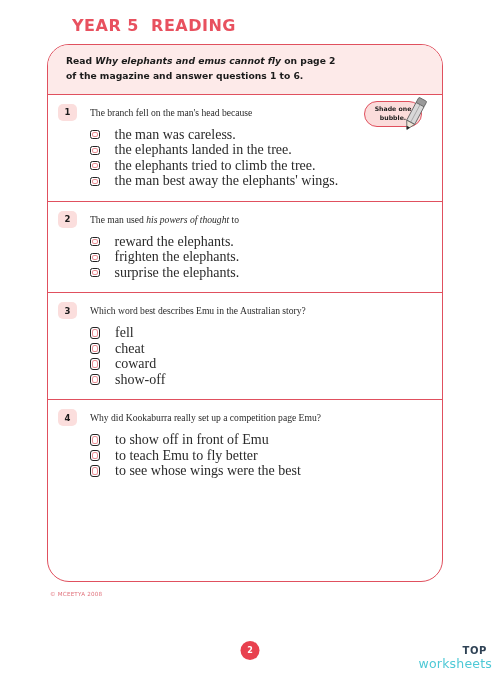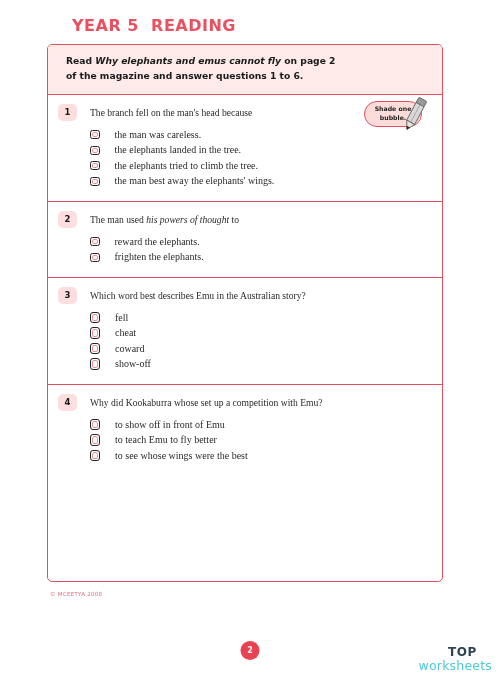--- a/index.html
+++ b/index.html
@@ -29,21 +29,21 @@
   }
 
   
   .panel {
     position: absolute;
     left: 47px;
     top: 44px;
     width: 396px;
     height: 538px;
     border: 1.6px solid #e0505e;
-    border-radius: 5px;
+    border-radius: 22px;
     box-sizing: border-box;
     background: #ffffff;
     overflow: hidden;
   }
 
   .instruction-band {
     background: #fdeae9;
     border-bottom: 1.6px solid #e0505e;
     padding: 9px 16px 10px 18px;
     box-sizing: border-box;
@@ -104,21 +104,21 @@
     margin-left: 32px;
   }
   .option {
     display: flex;
     align-items: center;
     height: 15.5px;
   }
   .option-label {
     margin-left: 15px;
     font-family: "Liberation Serif", serif;
-    font-size: 10px;
+    font-size: 14px;
     color: #2a2a2a;
     line-height: 1;
   }
 
   
   .bubble {
     flex: 0 0 auto;
     box-sizing: border-box;
     border: 1.3px solid #232323;
     background: #ffffff;
@@ -217,24 +217,24 @@
   .brand {
     position: absolute;
     right: 8px;
     top: 646px;
     text-align: right;
     line-height: 1;
   }
   .brand-top {
     font-family: "DejaVu Sans", sans-serif;
     font-weight: bold;
-    font-size: 12px;
+    font-size: 10px;
     color: #2f4255;
     letter-spacing: 0.6px;
-    margin-right: 15px;
+    margin-right: 5px;
   }
   .brand-worksheets {
     font-family: "DejaVu Sans", sans-serif;
     font-size: 12.5px;
     color: #4ec9d6;
     letter-spacing: 0.2px;
     margin-top: 2px;
   }
 </style>
 </head>
@@ -303,20 +303,24 @@
     </div>
     <div class="options">
       <div class="option">
         <span class="bubble small"></span>
         <span class="option-label">reward the elephants.</span>
       </div>
       <div class="option">
         <span class="bubble small"></span>
         <span class="option-label">frighten the elephants.</span>
       </div>
+      <div class="option">
+        <span class="bubble small"></span>
+        <span class="option-label">surprise the elephants.</span>
+      </div>
     </div>
   </div>
 
   <div class="question-block">
     <div class="q-row">
       <div class="q-badge">3</div>
       <div class="q-stem">
         <span>Which word best describes Emu in the Australian story?</span><span class="italic"></span><span></span>
       </div>
     </div>
@@ -337,21 +341,21 @@
         <span class="bubble tall"></span>
         <span class="option-label">show-off</span>
       </div>
     </div>
   </div>
 
   <div class="question-block last">
     <div class="q-row">
       <div class="q-badge">4</div>
       <div class="q-stem">
-        <span>Why did Kookaburra whose set up a competition with Emu?</span><span class="italic"></span><span></span>
+        <span>Why did Kookaburra really set up a competition page Emu?</span><span class="italic"></span><span></span>
       </div>
     </div>
     <div class="options">
       <div class="option">
         <span class="bubble tall"></span>
         <span class="option-label">to show off in front of Emu</span>
       </div>
       <div class="option">
         <span class="bubble tall"></span>
         <span class="option-label">to teach Emu to fly better</span>

